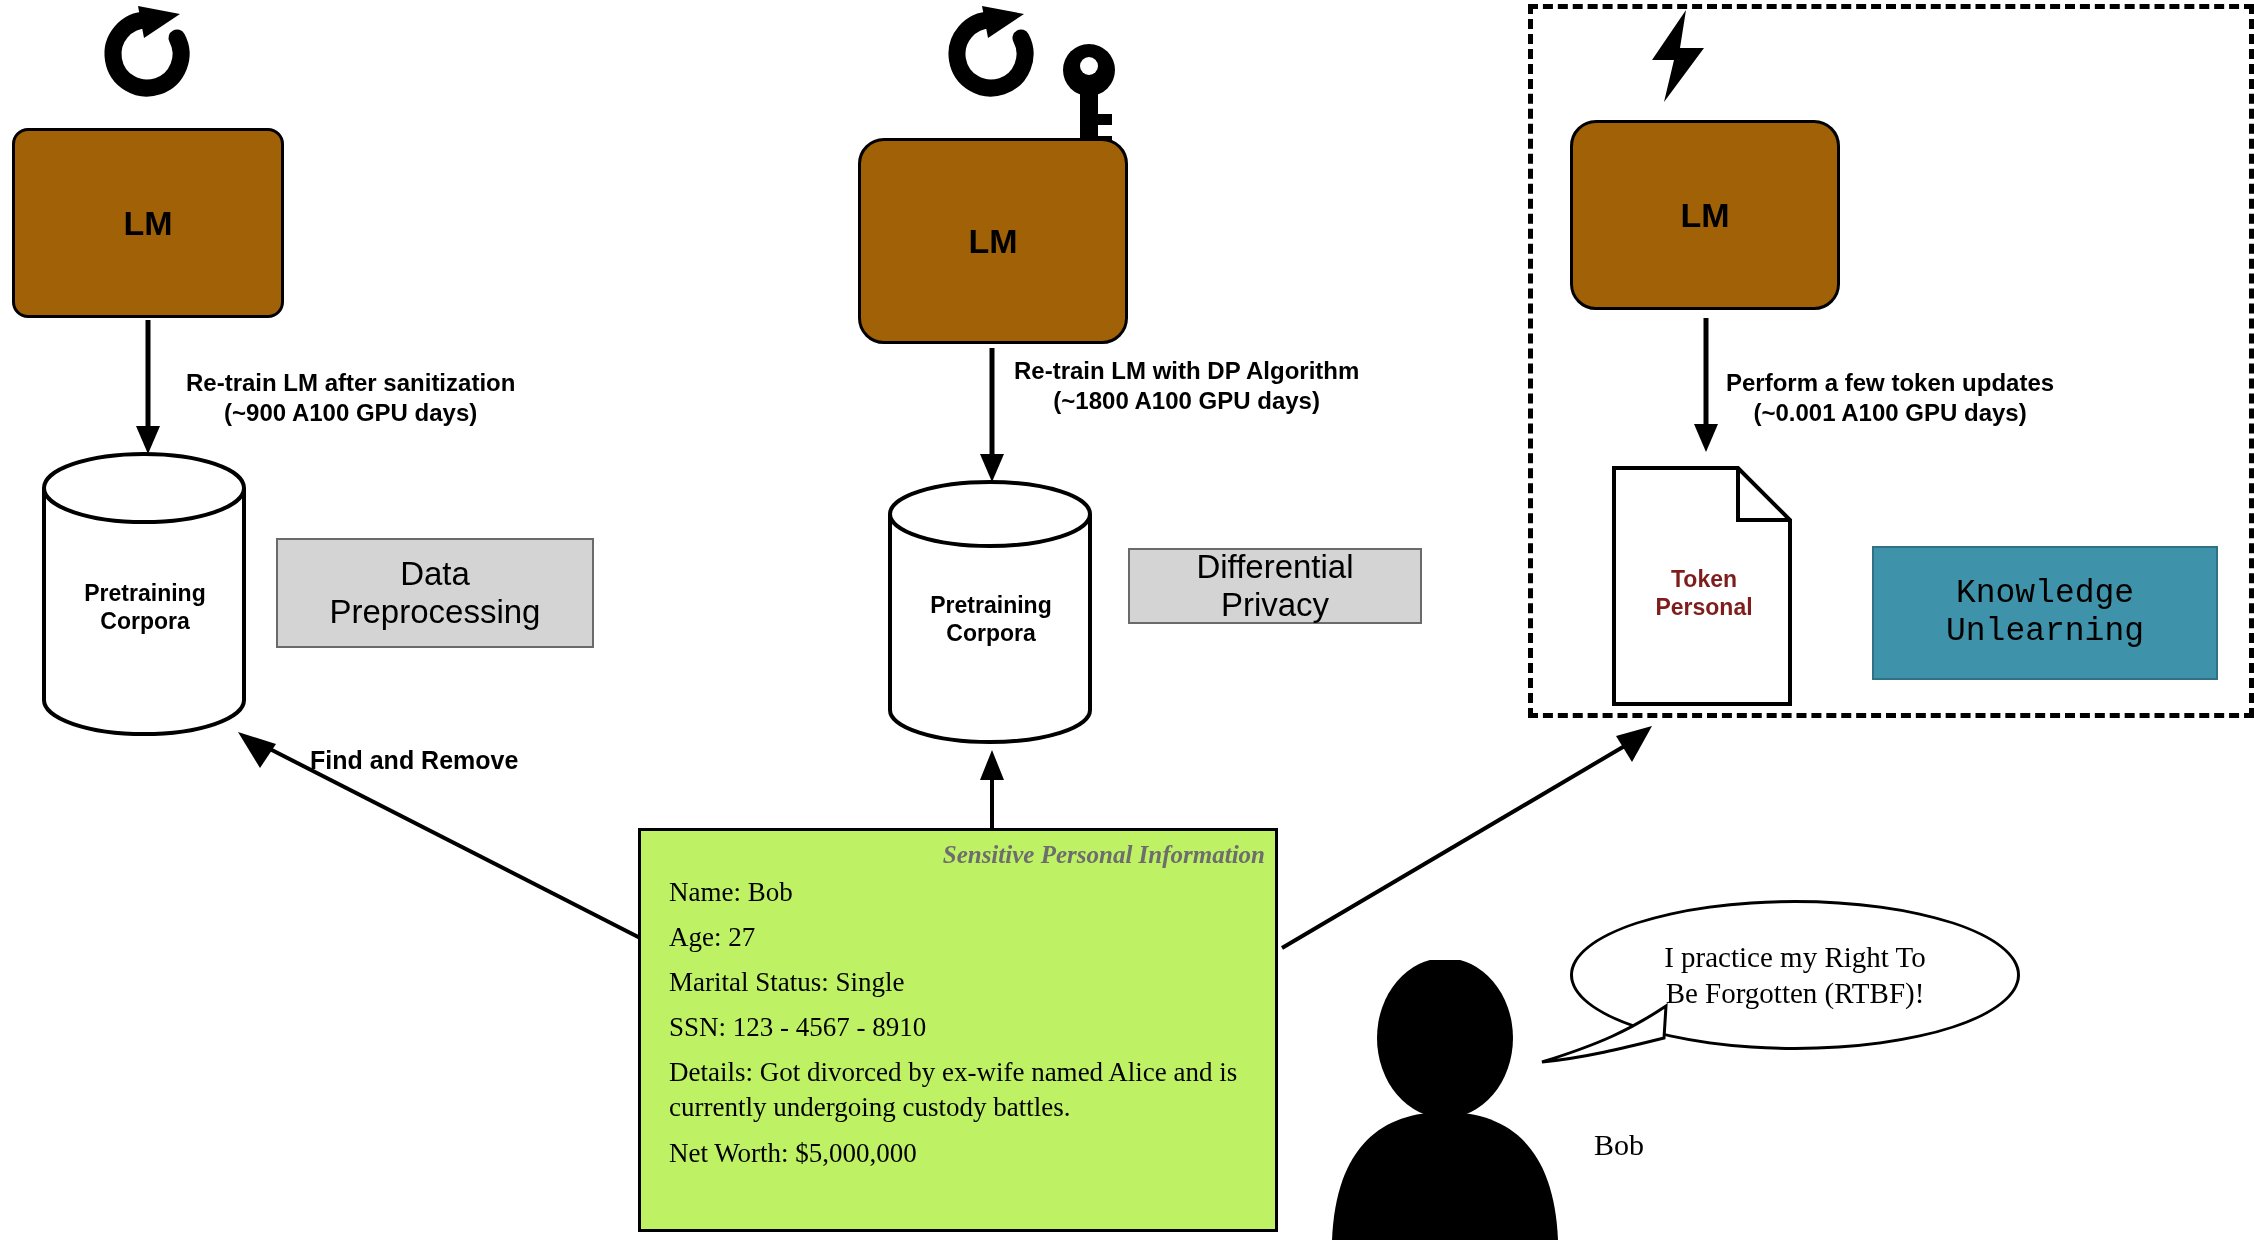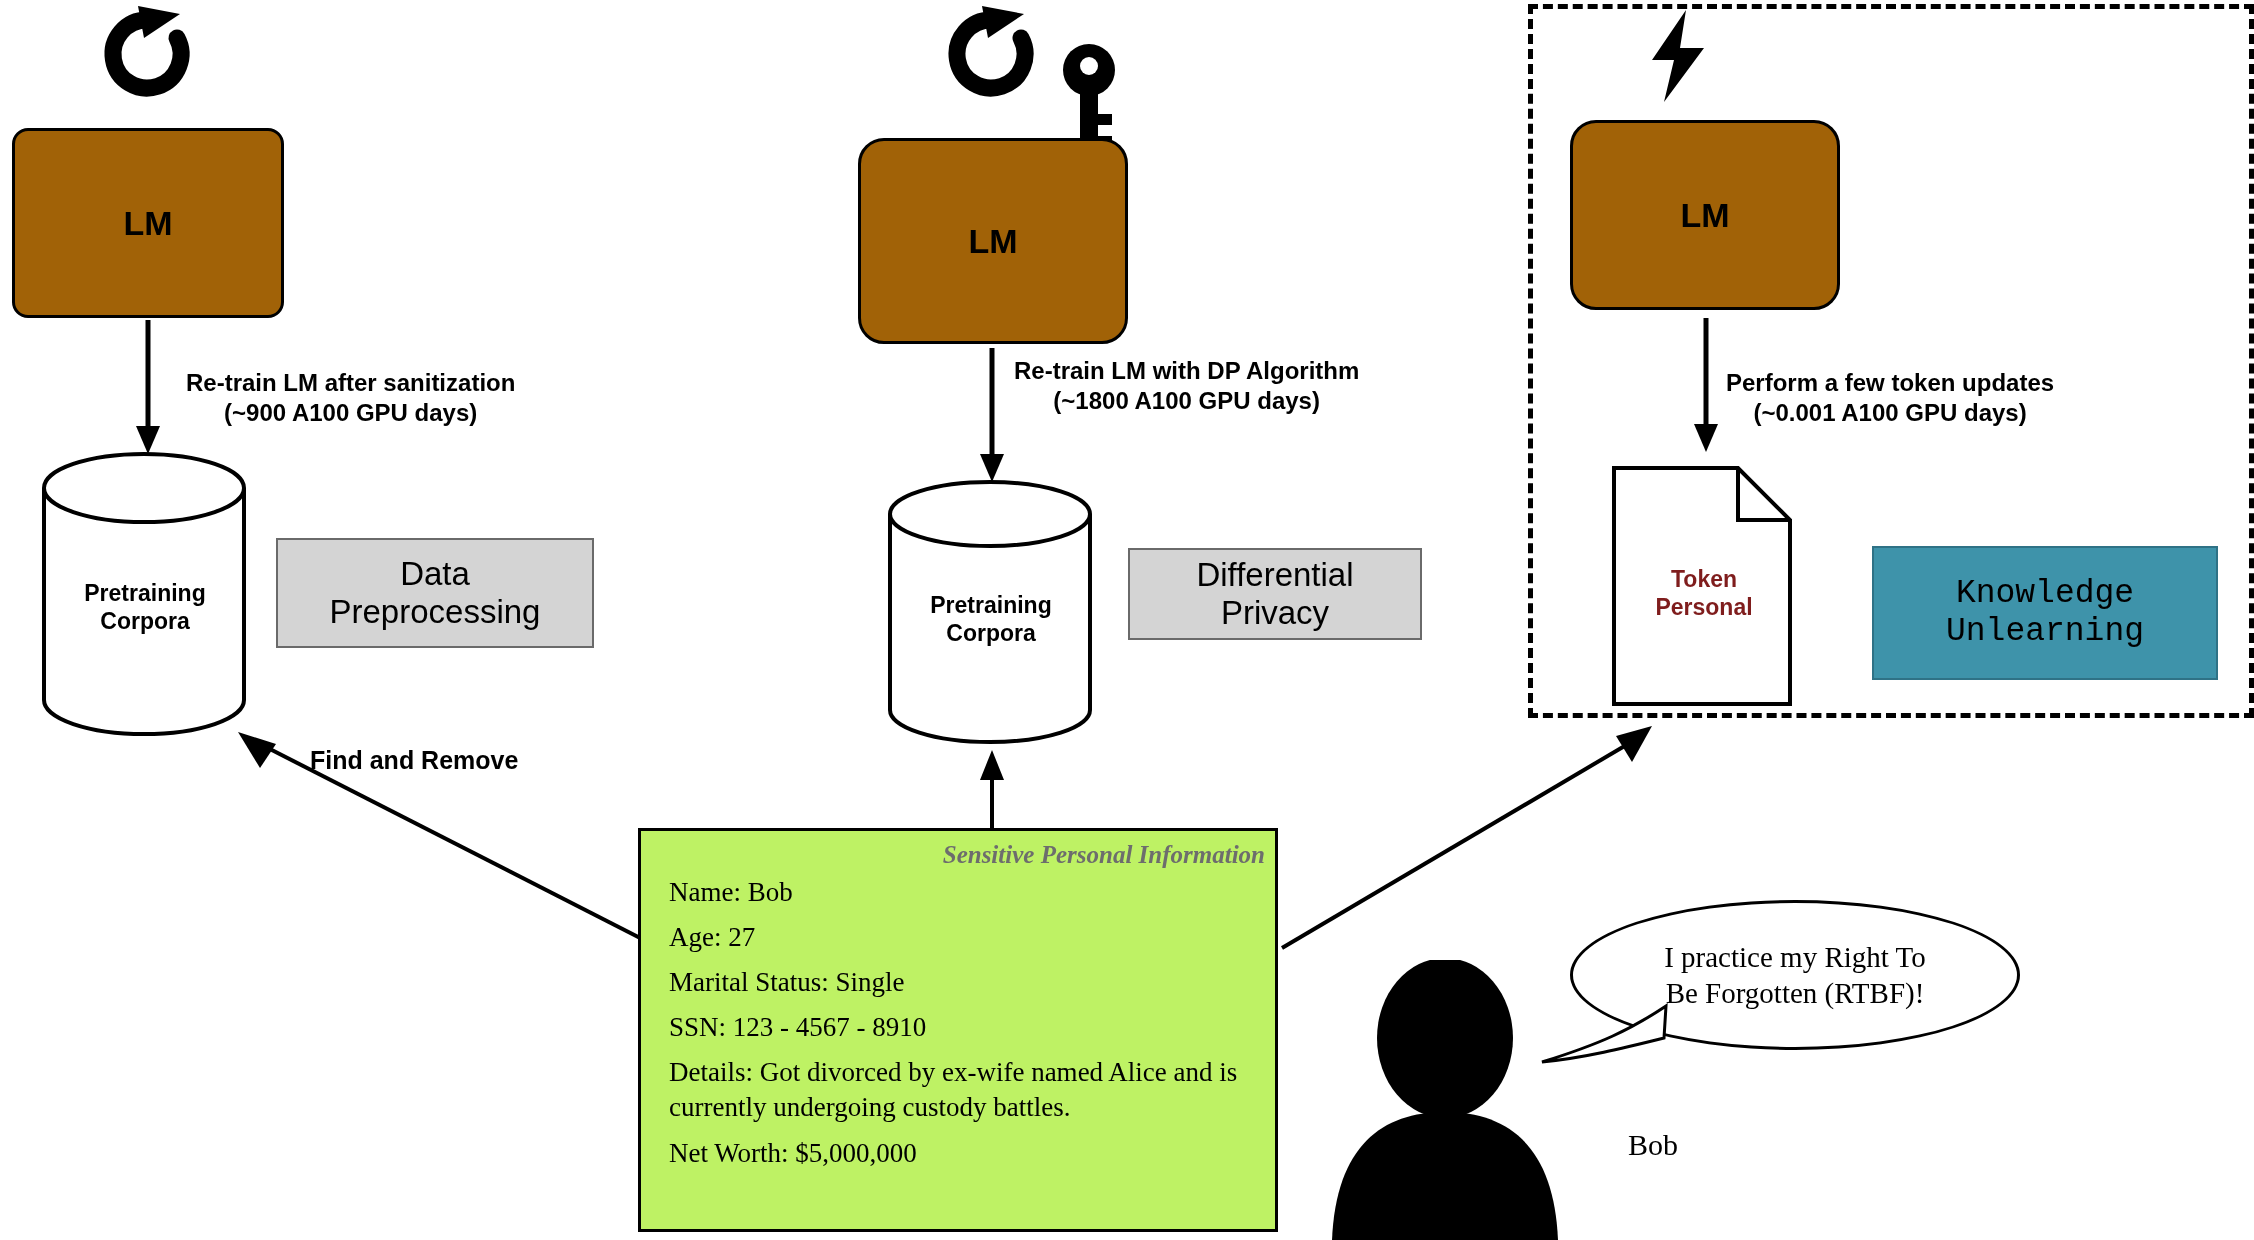--- a/index.html
+++ b/index.html
@@ -215,21 +215,21 @@
 
   <svg class="abs" style="left:884px; top:478px;" width="212" height="268" viewBox="0 0 212 268">
     <path d="M6 36 L6 232 A100 32 0 0 0 206 232 L206 36" fill="#fff" stroke="#000" stroke-width="4"></path>
     <ellipse cx="106" cy="36" rx="100" ry="32" fill="#fff" stroke="#000" stroke-width="4"></ellipse>
   </svg>
   <div class="abs cyl-label" style="left:906px; top:592px; width:170px;">
     <div>Pretraining</div>
     <div>Corpora</div>
   </div>
 
-  <div class="abs chip chip-gray" style="left:1128px; top:548px; width:294px; height:92px;">
+  <div class="abs chip chip-gray" style="left:1128px; top:548px; width:294px; height:76px;">
     <div>
       <div>Differential</div>
       <div>Privacy</div>
     </div>
   </div>
 
   <svg class="abs" style="left:1642px; top:8px;" width="76" height="96" viewBox="0 0 76 96">
     <polygon points="44,2 10,52 32,52 22,94 62,40 38,40" fill="#000"></polygon>
   </svg>
 
@@ -288,21 +288,21 @@
       <div>SSN: 123 - 4567 - 8910</div>
       <div>Details: Got divorced by ex-wife named Alice and is currently undergoing custody battles.</div>
       <div>Net Worth: $5,000,000</div>
     </div>
   </div>
 
   <svg class="abs" style="left:1330px; top:960px;" width="230" height="280" viewBox="0 0 230 280">
     <ellipse cx="115" cy="78" rx="68" ry="80" fill="#000"></ellipse>
     <path d="M2 280 C6 186 52 152 115 152 C178 152 224 186 228 280 Z" fill="#000"></path>
   </svg>
-  <div class="abs person-name" style="left:1628px; top:1128px;">Bob</div>
+  <div class="abs person-name" style="left:1594px; top:1128px;">Bob</div>
 
   <div class="abs bubble" style="left:1570px; top:900px; width:450px; height:150px;">
     <div class="bubble-text">
       <div>I practice my Right To</div>
       <div>Be Forgotten (RTBF)!</div>
     </div>
   </div>
   <svg class="abs" style="left:1540px; top:1000px;" width="130" height="80" viewBox="0 0 130 80">
     <path d="M126 6 C90 30 60 44 2 62 C44 58 84 48 124 38 Z" fill="#fff" stroke="#000" stroke-width="3"></path>
   </svg>

